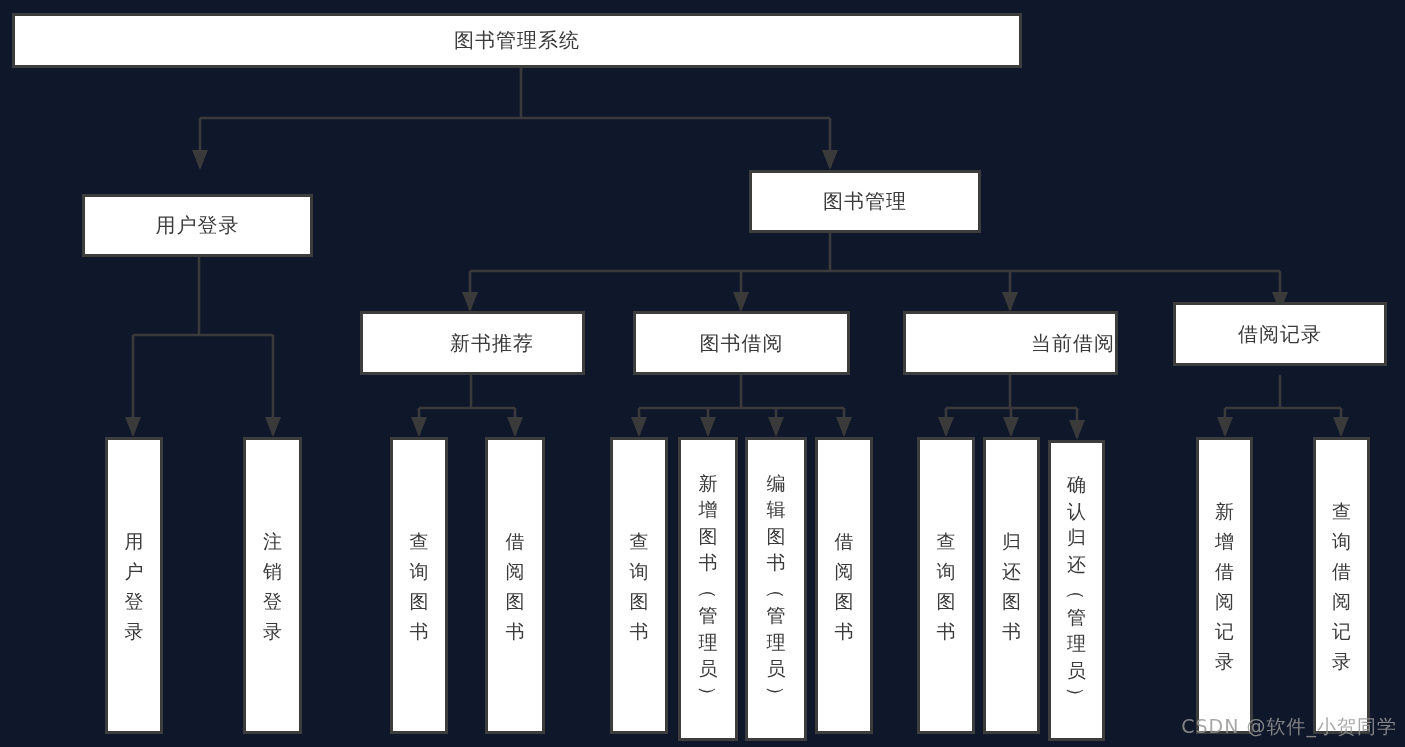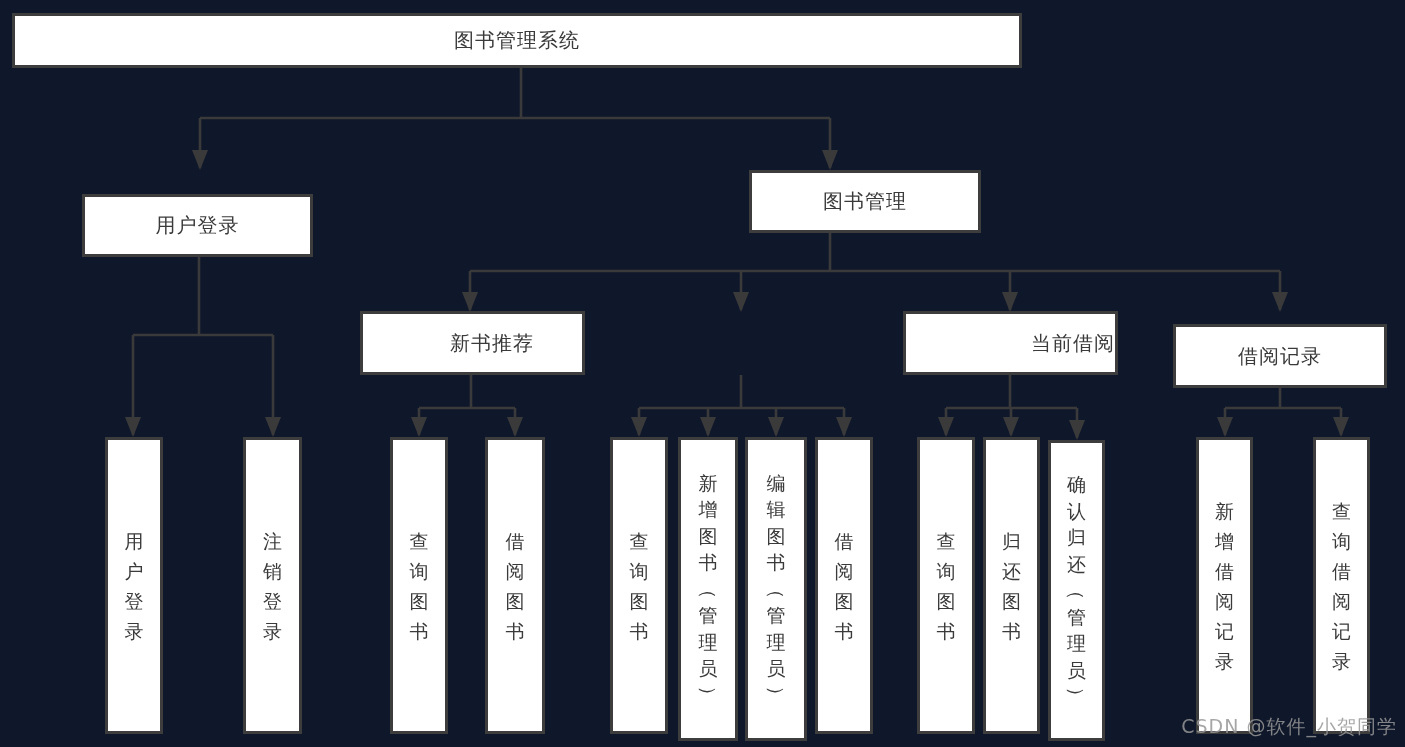--- a/index.html
+++ b/index.html
@@ -121,24 +121,27 @@
   <div class="node" style="left:82px; top:170px; width:231px; height:63px;margin-top:24px;">
     <span class="hlabel">用户登录</span>
   </div>
   <div class="node" style="left:713px; top:170px; width:232px; height:63px;margin-left:36px;">
     <span class="hlabel">图书管理</span>
   </div>
 
   <div class="node" style="left:360px; top:311px; width:225px; height:64px;padding-left:39px;">
     <span class="hlabel">新书推荐</span>
   </div>
+  <div class="node" style="left:633px; top:311px; width:217px; height:64px;">
+    <span class="hlabel">图书借阅</span>
+  </div>
   <div class="node" style="left:903px; top:311px; width:215px; height:64px;justify-content:flex-end;">
     <span class="hlabel">当前借阅</span>
   </div>
-  <div class="node" style="left:1173px; top:324px; width:214px; height:64px;">
+  <div class="node" style="left:1173px; top:302px; width:214px; height:64px;">
     <span class="hlabel">借阅记录</span>
   </div>
 
   <div class="node leaf" style="left:105px; top:437px; width:58px; height:297px;">
     <span class="vtext">
         <span>用</span>
         <span>户</span>
         <span>登</span>
         <span>录</span>
       </span>

